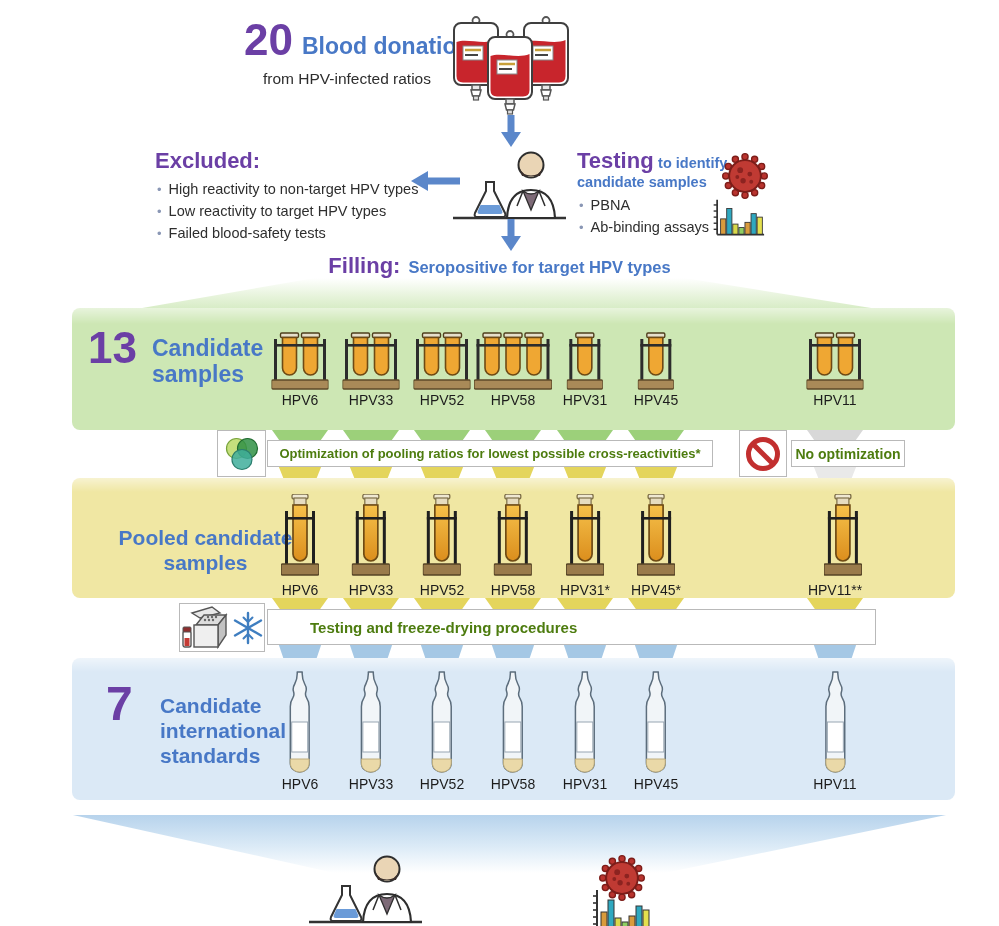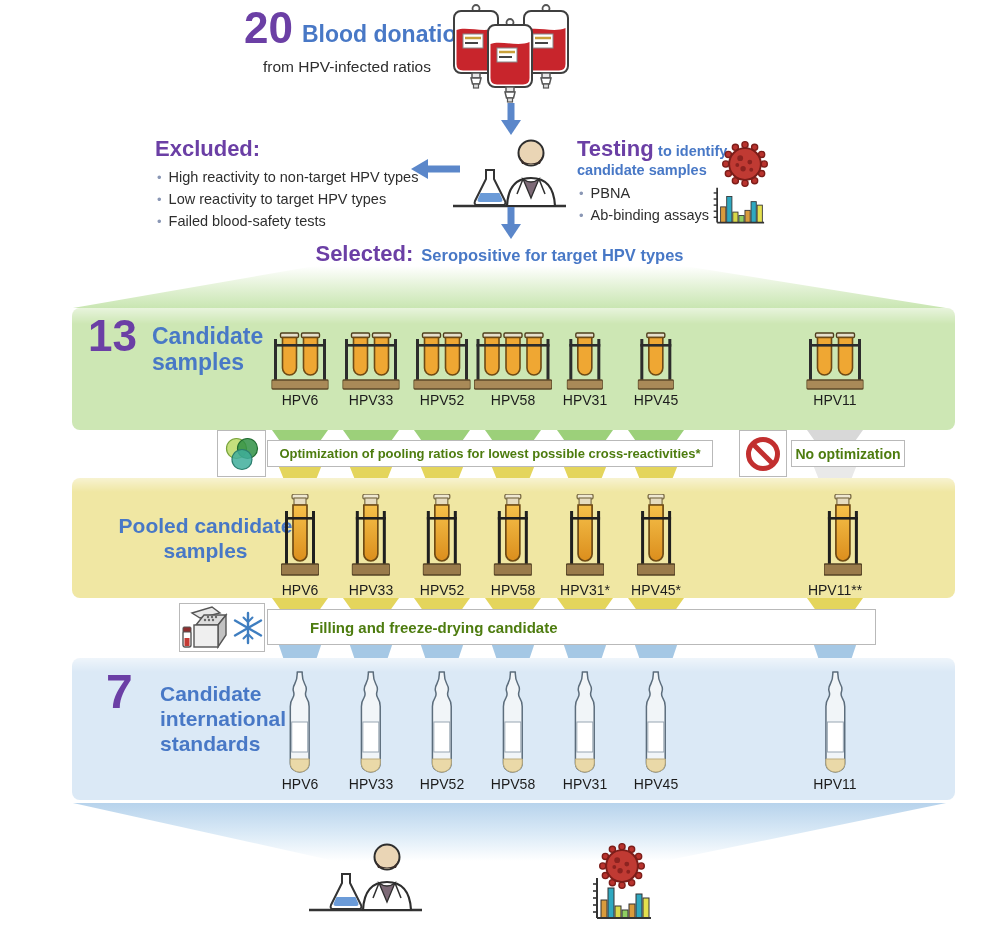--- a/index.html
+++ b/index.html
@@ -1,18 +1,18 @@
 <!DOCTYPE html>
 <html><head>
 <meta charset="utf-8">
 <style>
   html,body{margin:0;padding:0;background:#fff;}
   #scene{position:relative;width:999px;height:926px;background:#fff;overflow:hidden;
          font-family:"Liberation Sans","DejaVu Sans",sans-serif;}
-  .abs{position:absolute;}
+  .abs{position:absolute;margin-top:12px;}
 
   
   .count-big{color:var(--purple);font-weight:bold;line-height:1;}
   .head-blue{color:var(--blue);font-weight:bold;}
   .head-purple{color:var(--purple);font-weight:bold;}
   .plain{color:var(--dark);}
 
   
   #header-line{left:244px;top:6px;display:flex;align-items:flex-start;}
   #header-count{font-size:44px;}
@@ -212,21 +212,21 @@
       </svg></div>
 
   <div class="abs" style="left:500px;top:206px;">
     <svg width="22" height="34">
         <line x1="11" y1="1" x2="11" y2="19" stroke="#5b87ca" stroke-width="7"></line>
         <polygon points="1,18 21,18 11,33" fill="#5b87ca"></polygon>
       </svg>
   </div>
 
   <div class="abs" id="selected-line">
-    <span id="selected-label" class="head-purple">Selected:</span><span id="selected-text" class="head-blue">Seropositive for target HPV types</span>
+    <span id="selected-label" class="head-purple">Filling:</span><span id="selected-text" class="head-blue">Seropositive for target HPV types</span>
   </div>
 
   <div class="abs" id="funnel-green"></div>
 
   <div class="band" id="band-green">
     <div class="abs count-big" id="count-13">13</div>
     <div class="abs head-blue" id="candidate-title">Candidate samples</div>
     <div id="green-cols">
         <div class="sample-col" style="left: 228px; top: 22px;">
           <div class="sample-icon"><svg width="57" height="60" viewBox="0 0 57 60">
@@ -521,21 +521,21 @@
     <span style="line-height:0;">
       <svg width="30" height="34" fill="none" stroke="#3f7ec0" stroke-width="2.4" stroke-linecap="round">
         <line x1="15" y1="2" x2="15" y2="32"></line>
         <line x1="2" y1="9.5" x2="28" y2="24.5"></line>
         <line x1="2" y1="24.5" x2="28" y2="9.5"></line>
         <path d="M10.5,6.5 L15,11 L19.5,6.5" stroke-width="2"></path>
         <path d="M10.5,27.5 L15,23 L19.5,27.5" stroke-width="2"></path>
       </svg>
     </span>
   </div>
-  <div class="bar" id="filling-bar">Filling and freeze-drying candidate</div>
+  <div class="bar" id="filling-bar">Testing and freeze-drying procedures</div>
 
   <div class="band" id="band-blue">
     <div class="abs count-big" id="count-7">7</div>
     <div class="abs head-blue" id="standards-title">Candidate international standards</div>
     <div id="blue-cols">
         <div class="sample-col" style="left: 228px; top: 12px;">
           <div class="sample-icon"><svg width="30" height="104" viewBox="0 0 30 104">
     <path d="M12.5,2 L17.5,2 C17.2,8 18.3,11 20,14 C21.6,16.7 22.1,18.8 21.2,21.5
       C20.4,23.8 20.5,25.5 21.8,27.7 C23.7,30.7 24.4,33.1 24.4,36.5 L24.4,93
       C24.4,98.5 20,102 15,102 C10,102 5.6,98.5 5.6,93 L5.6,36.5

